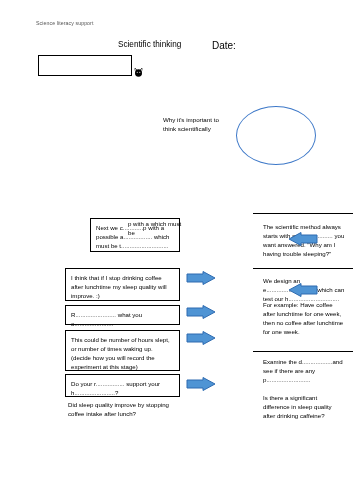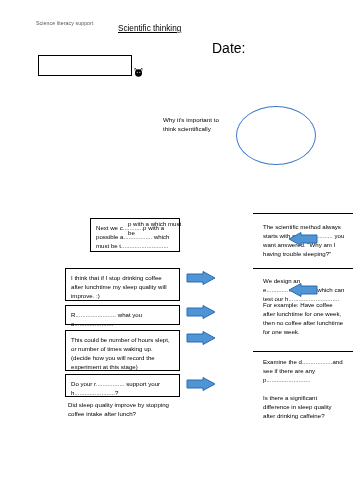--- a/index.html
+++ b/index.html
@@ -7,25 +7,25 @@
     width:353px;height:500px;background:#ffffff;
     font-family:"Liberation Sans", sans-serif;
     color:#000;position:relative;overflow:hidden;
   }
   .page{position:absolute;inset:0;}
   .hdr-label{
     position:absolute;left:36px;top:20px;font-size:5.2px;color:#555;
     letter-spacing:.1px;
   }
   .title{
-    position:absolute;left:118px;top:24px;font-size:8.2px;
-    text-decoration:underline;font-weight:400;color:#000;
+    position:absolute;left:118px;top:40px;font-size:8.2px;
+    font-weight:400;color:#000;
   }
   .date{
-    position:absolute;left:212px;top:40px;font-size:14px;color:#000;
+    position:absolute;left:212px;top:40px;font-size:10px;color:#000;
   }
   .name-box{
     position:absolute;left:38px;top:55px;width:92px;height:19px;
     border:1px solid #000;background:#fff;
   }
   .cat-icon{
     position:absolute;left:133px;top:64px;width:11px;height:11px;
   }
   .why-text{
     position:absolute;left:163px;top:116px;width:56px;font-size:6.2px;

